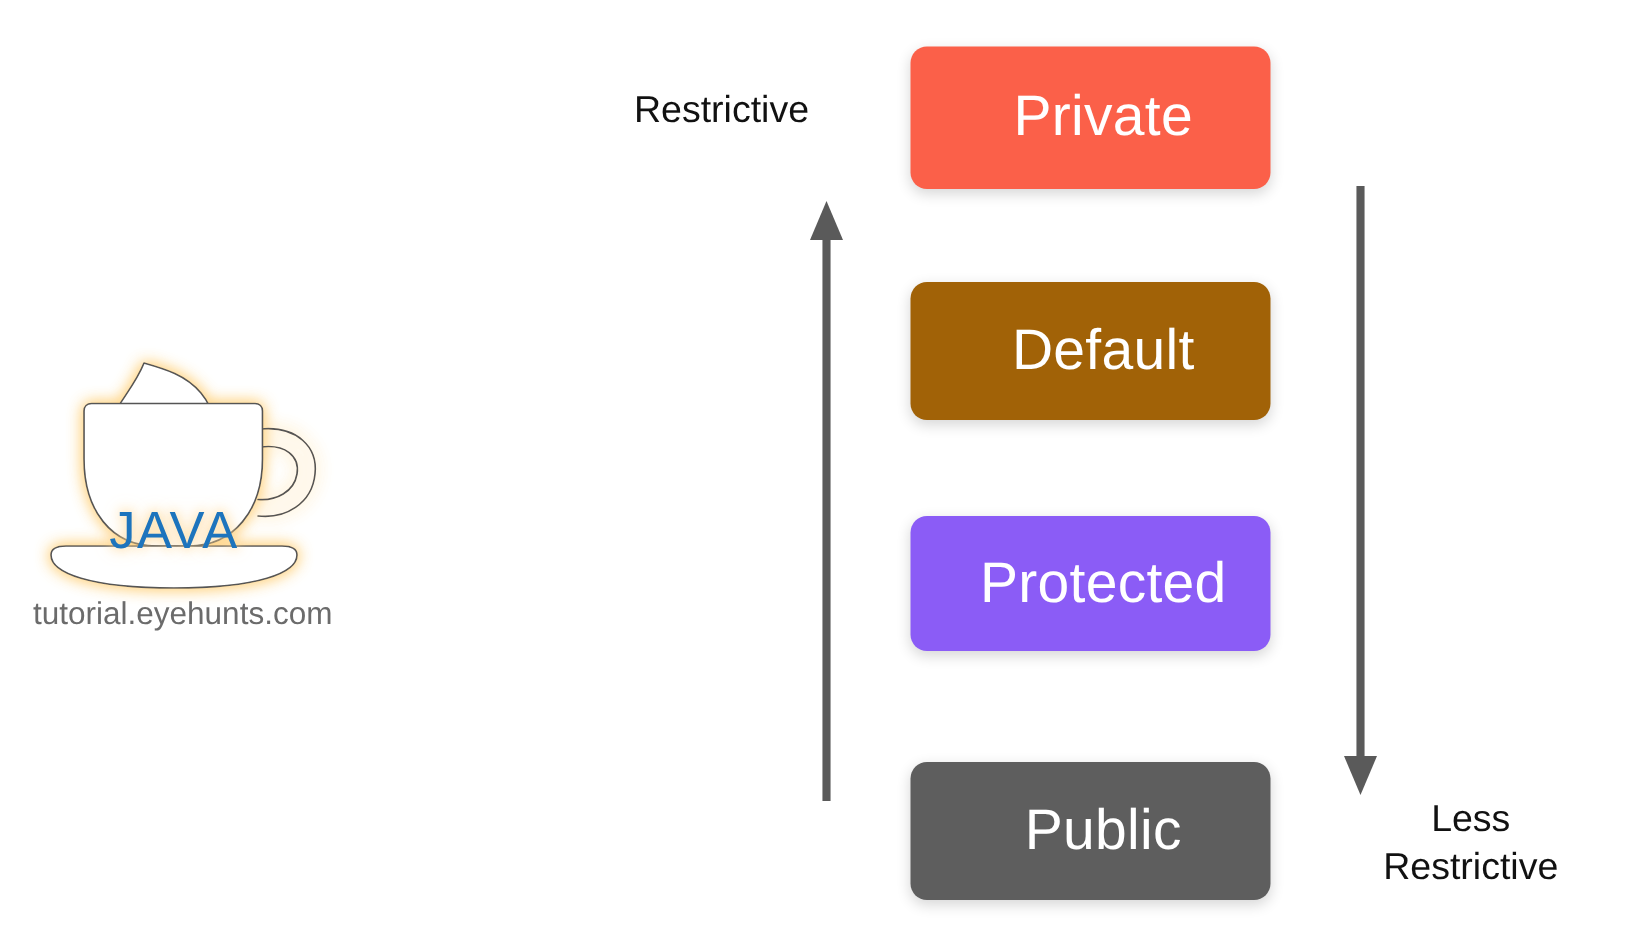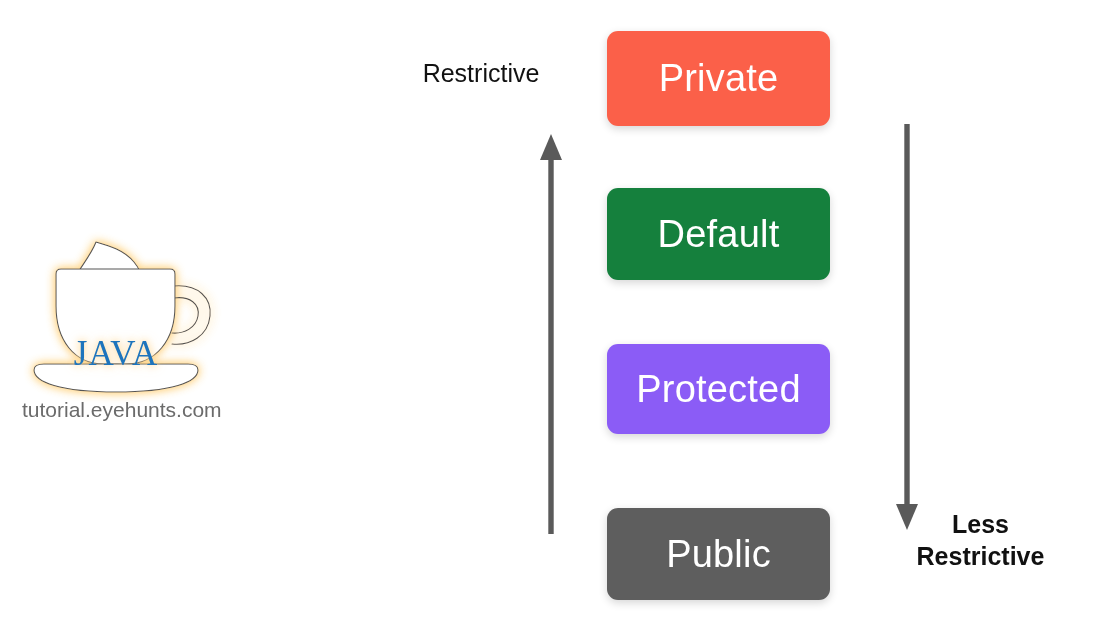--- a/index.html
+++ b/index.html
@@ -35,21 +35,21 @@
   }
   #java-word {
     position: absolute;
     left: 0;
     top: 106px;
     width: 188px;
     text-align: center;
     font-size: 35px;
     letter-spacing: 1px;
     color: #1d74bd;
-    font-family: Liberation Serif, serif;
+    font-family: Liberation Sans, sans-serif;
     text-shadow: 0 0 7px rgba(255,214,140,0.95), 0 0 13px rgba(255,224,170,0.8);
   }
   #site-caption {
     position: absolute;
     left: 0;
     top: 170px;
     font-size: 21px;
     color: #6b6b6b;
     white-space: nowrap;
     font-family: "Liberation Sans", sans-serif;
@@ -71,20 +71,21 @@
   
   .mod-box {
     position: absolute;
     left: 607px;
     width: 223px;
     border-radius: 11px;
     display: flex;
     align-items: center;
     justify-content: center;
     box-shadow: 0 3px 9px rgba(0,0,0,0.16);
+    padding-left: 17px;
   }
   .mod-label {
     color: #ffffff;
     font-size: 38px;
     font-family: "Liberation Sans", sans-serif;
     letter-spacing: 0.2px;
   }
 
   
   .arrow-svg {
@@ -95,21 +96,21 @@
     position: absolute;
     font-size: 25px;
     line-height: 32px;
     color: #111111;
     text-align: center;
     font-family: "Liberation Sans", sans-serif;
   }
   .arrow-note .line { display: block; }
 
   #more-note { left: 396px; top: 57px; width: 170px; }
-  #less-note { left: 898px; top: 508px; width: 165px; font-weight: bold; }
+  #less-note { left: 898px; top: 530px; width: 165px; }
 </style>
 </head>
 <body>
 
 <div id="canvas">
 
   <div id="logo-block">
 
     <svg id="logo-art" viewBox="0 0 215 180">
       <defs>
@@ -171,21 +172,21 @@
   </svg>
   <div class="arrow-note" id="less-note">
     <span class="line">Less</span>
     <span class="line">Restrictive</span>
   </div>
 
   <div id="box-layer">
       <div class="mod-box" style="top: 31px; height: 95px; background: rgb(251, 96, 73);">
         <span class="mod-label" style="color: rgb(255, 255, 255);">Private</span>
       </div>
-      <div class="mod-box" style="top: 188px; height: 92px; background: #15803d;">
+      <div class="mod-box" style="top: 188px; height: 92px; background: #a16207;">
         <span class="mod-label" style="color: rgb(255, 255, 255);">Default</span>
       </div>
       <div class="mod-box" style="top: 344px; height: 90px; background: #8b5cf6;">
         <span class="mod-label" style="color: rgb(255, 255, 255);">Protected</span>
       </div>
       <div class="mod-box" style="top: 508px; height: 92px; background: rgb(94, 94, 94);">
         <span class="mod-label" style="color: rgb(255, 255, 255);">Public</span>
       </div>
     </div>
 

